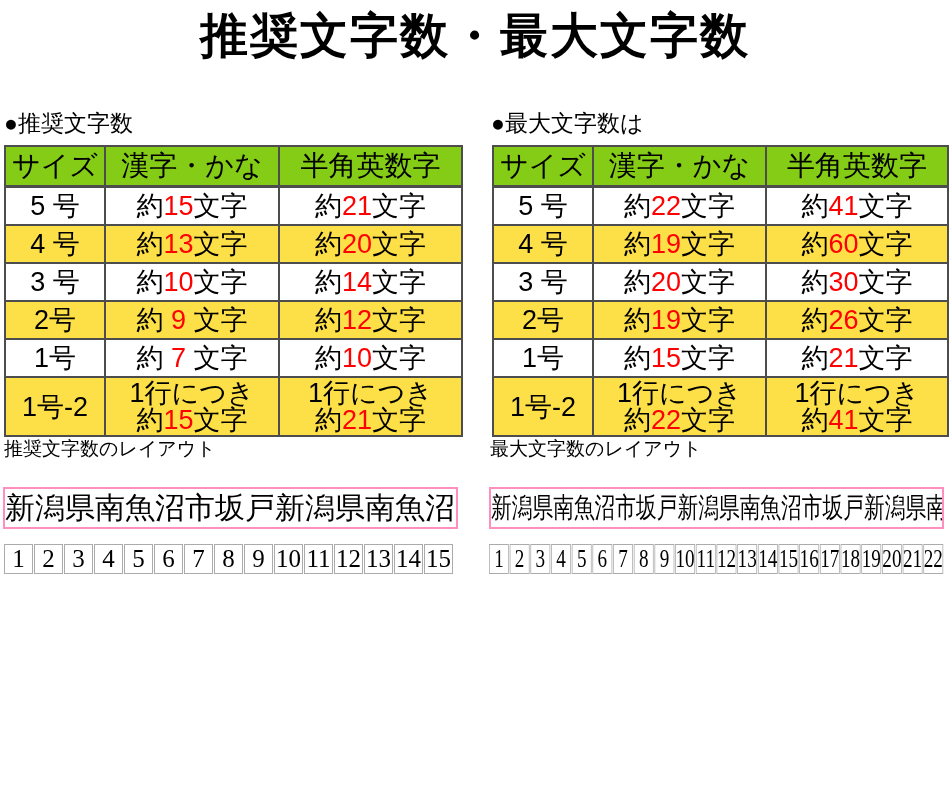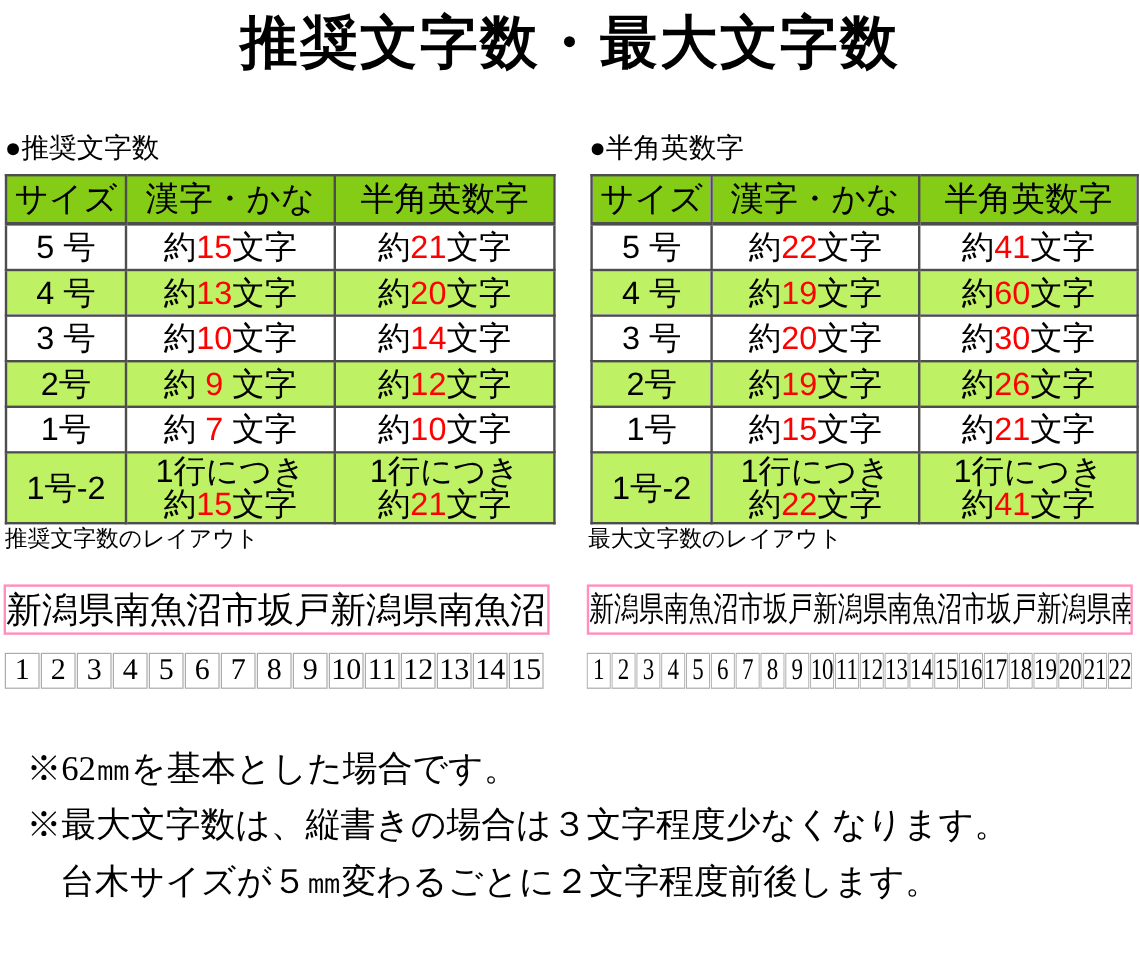--- a/index.html
+++ b/index.html
@@ -10,21 +10,21 @@
          font-size:48px;font-weight:700;letter-spacing:2px;}
 
   .sec-label{position:absolute;top:108px;font-size:23px;}
 
   table.ctable{position:absolute;top:145px;border-collapse:collapse;table-layout:fixed;
                background:#fff;font-size:27px;}
   .ctable th,.ctable td{border:2px solid #4d4d4d;text-align:center;vertical-align:middle;
                padding:0;overflow:hidden;}
   .ctable th{background:#84cc16;height:35px;font-weight:normal;font-size:28px;border-bottom-width:3px;}
   .ctable td{height:35px;}
-  .ctable tr.alt td{background:#bef264;}
+  .ctable tr.alt td{background:#fde047;}
   .ctable tr.tall td{height:57px;}
   .ctable tr.tall .twolines div{line-height:27px;}
   .red{color:#ff0000;}
 
   .lay-label{position:absolute;top:436px;font-size:19px;}
 
   .sample-box{position:absolute;top:487px;height:38px;border:2px solid #ff8fbe;background:#fff;
               display:flex;align-items:center;overflow:hidden;
               font-family:"Liberation Serif","DejaVu Serif",serif;}
   .sample-text{font-size:30px;white-space:nowrap;display:inline-block;}
@@ -43,21 +43,21 @@
   .note.indent{padding-left:28px;}
 </style>
 </head>
 <body>
 
 <div class="page">
 
   <h1 class="title">推奨文字数・最大文字数</h1>
 
   <div class="sec-label" style="left:4px;">●推奨文字数</div>
-  <div class="sec-label" style="left:491px;">●半角英数字</div>
+  <div class="sec-label" style="left:491px;">●最大文字数は</div>
 
   <table class="ctable" style="left:4px;width:457px;">
     <colgroup>
         <col style="width:100px;">
         <col style="width:174px;">
         <col style="width:183px;">
       </colgroup>
     <thead>
       <tr>
         <th>サイズ</th>
@@ -202,19 +202,14 @@
       <span class="numcell">15</span>
       <span class="numcell">16</span>
       <span class="numcell">17</span>
       <span class="numcell">18</span>
       <span class="numcell">19</span>
       <span class="numcell">20</span>
       <span class="numcell">21</span>
       <span class="numcell">22</span>
     </div>
 
-  <div class="notes">
-    <div class="note">※62㎜を基本とした場合です。</div>
-    <div class="note">※最大文字数は、縦書きの場合は３文字程度少なくなります。</div>
-    <div class="note indent">台木サイズが５㎜変わるごとに２文字程度前後します。</div>
-  </div>
 
 </div>
 
 </body></html>

